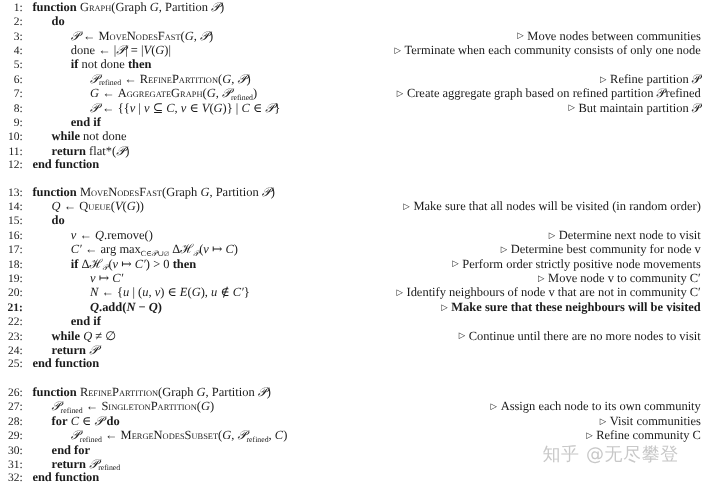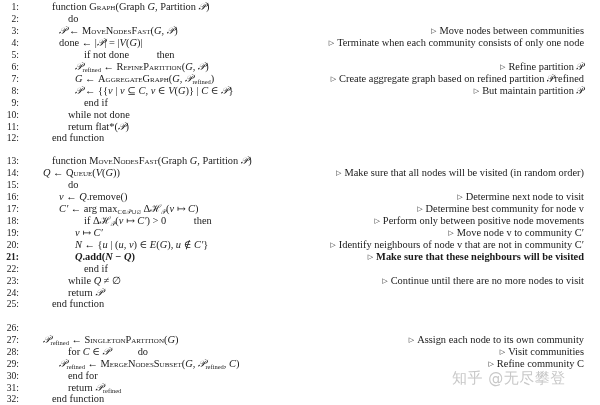--- a/index.html
+++ b/index.html
@@ -16,21 +16,21 @@
     }
     .ln {
       position: absolute; left: 0; width: 19px; text-align: right;
       font-size: 9.6px; color: #222;
     }
     .code { position: absolute; top: 0; }
     .cmt {
       position: absolute; right: 16px; top: 0; text-align: right;
     }
     .tri { font-size: 7px; position: relative; top: -1px; margin-right: 3px; }
-    b, .kw { font-weight: normal; margin-left: 25px; }
+    b, .kw { font-weight: bold; }
     .sc { font-variant: small-caps; }
     i, .it { font-style: italic; }
     sub { font-size: 6.5px; vertical-align: -2px; line-height: 0; }
     .watermark {
       position: absolute; left: 452px; top: 369px;
       font-family: "DejaVu Sans", sans-serif; font-size: 15px;
       color: #c8c8c8; letter-spacing: 0.5px;
     }
   </style>
 </head>
@@ -109,21 +109,21 @@
       <span class="cmt"><span class="tri">▷</span><span>Determine next node to visit</span></span>
     </div>
     <div class="line" style="top: 203px;">
       <span class="ln">17:</span>
       <span class="code" style="left: 59px;"><i>C′</i><span> ← arg max</span><sub>C∈𝒫∪∅</sub><span> Δℋ</span><sub>𝒫</sub><span>(</span><i>v</i><span> ↦ </span><i>C</i><span>)</span></span>
       <span class="cmt"><span class="tri">▷</span><span>Determine best community for node v</span></span>
     </div>
     <div class="line" style="top: 215px;">
       <span class="ln">18:</span>
       <span class="code" style="left: 59px;"><b>if</b><span> Δℋ</span><sub>𝒫</sub><span>(</span><i>v</i><span> ↦ </span><i>C′</i><span>) &gt; 0 </span><b>then</b></span>
-      <span class="cmt"><span class="tri">▷</span><span>Perform only between positive node movements</span></span>
+      <span class="cmt"><span class="tri">▷</span><span>Perform order strictly positive node movements</span></span>
     </div>
     <div class="line" style="top: 227px;">
       <span class="ln">19:</span>
       <span class="code" style="left: 75px;"><i>v</i><span> ↦ </span><i>C′</i></span>
       <span class="cmt"><span class="tri">▷</span><span>Move node v to community C′</span></span>
     </div>
     <div class="line" style="top: 239px;">
       <span class="ln">20:</span>
       <span class="code" style="left: 75px;"><i>N</i><span> ← {</span><i>u</i><span> | (</span><i>u</i><span>, </span><i>v</i><span>) ∈ </span><i>E</i><span>(</span><i>G</i><span>), </span><i>u</i><span> ∉ </span><i>C′</i><span>}</span></span>
       <span class="cmt"><span class="tri">▷</span><span>Identify neighbours of node v that are not in community C′</span></span>
@@ -145,20 +145,21 @@
     <div class="line" style="top: 287px;">
       <span class="ln">24:</span>
       <span class="code" style="left: 43px;"><b>return</b><span> </span><i>𝒫</i></span>
     </div>
     <div class="line" style="top: 298px;">
       <span class="ln">25:</span>
       <span class="code" style="left: 27px;"><b>end function</b></span>
     </div>
     <div class="line" style="top: 322px;">
       <span class="ln">26:</span>
+      <span class="code" style="left: 27px;"><b>function</b><span> </span><span class="sc">RefinePartition</span><span>(Graph </span><i>G</i><span>, Partition </span><i>𝒫</i><span>)</span></span>
     </div>
     <div class="line" style="top: 334px;">
       <span class="ln">27:</span>
       <span class="code" style="left: 43px;"><i>𝒫</i><sub>refined</sub><span> ← </span><span class="sc">SingletonPartition</span><span>(</span><i>G</i><span>)</span></span>
       <span class="cmt"><span class="tri">▷</span><span>Assign each node to its own community</span></span>
     </div>
     <div class="line" style="top: 346px;">
       <span class="ln">28:</span>
       <span class="code" style="left: 43px;"><b>for</b><span> </span><i>C</i><span> ∈ </span><i>𝒫</i><span> </span><b>do</b></span>
       <span class="cmt"><span class="tri">▷</span><span>Visit communities</span></span>

